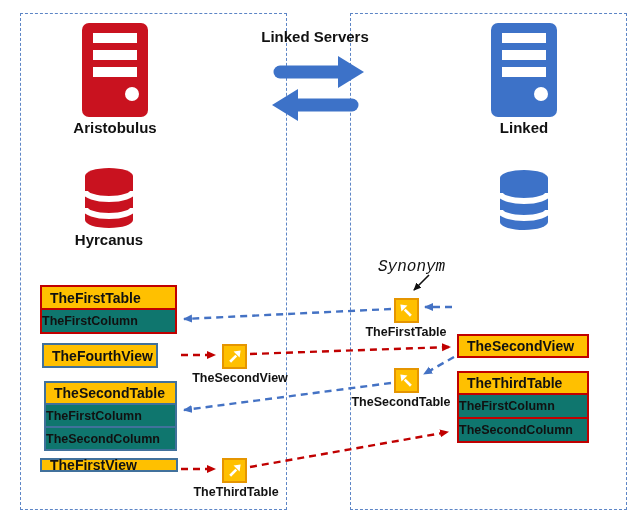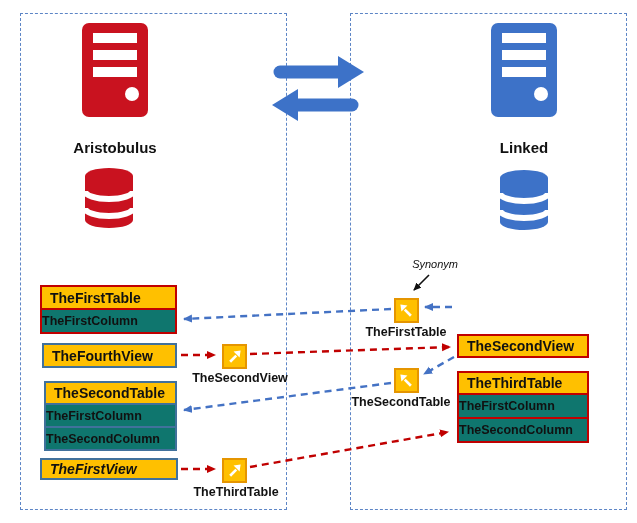--- a/index.html
+++ b/index.html
@@ -17,21 +17,20 @@
     border: 1px dashed #5c85c6;
     background: transparent;
   }
   .icon-label {
     position: absolute;
     text-align: center;
     font-weight: bold;
     font-size: 15px;
     color: #111111;
     line-height: 18px;
-    margin-top: 20px;
   }
   .entity-table {
     position: absolute;
     border: 2px solid;
     background: #ffe699;
   }
   .entity-table.red-border  { border-color: #c00000; }
   .entity-table.blue-border { border-color: #41719c; }
   .entity-header {
     background: #ffc000;
@@ -72,24 +71,25 @@
   }
   .linked-servers {
     position: absolute;
     left: 245px; top: 28px; width: 140px;
     text-align: center;
     font-weight: bold; font-size: 15px; color: #111111;
   }
   .synonym-note {
     position: absolute;
     left: 378px; top: 258px; width: 80px;
-    text-align: right;
+    text-align: left;
     font-style: italic;
-    font-size: 11px;
-    color: #111111;
+    font-size: 16px;
+    color: #111111;
+    font-family: Liberation Mono, monospace;
   }
   svg.overlay { position: absolute; left: 0; top: 0; pointer-events: none; }
 </style>
 </head>
 <body>
 
 <div id="stage">
 
   <div class="dashed-box" style="left:20px; top:13px; width:267px; height:497px;"></div>
   <div class="dashed-box" style="left:350px; top:13px; width:277px; height:497px;"></div>
@@ -105,59 +105,61 @@
   </div>
   <div class="icon-label" style="left:40px; top:119px; width:150px;">Aristobulus</div>
 
   <div class="abs" style="left:85px; top:168px;">
     <svg width="48" height="60" viewBox="0 0 48 60">
       <path d="M24 0 C10.7 0 0 3.6 0 8 L0 52 C0 56.4 10.7 60 24 60 C37.3 60 48 56.4 48 52 L48 8 C48 3.6 37.3 0 24 0 Z" fill="#c9121f"></path>
       <path d="M0 23 A 24 8 0 0 0 48 23" stroke="#ffffff" stroke-width="6" fill="none"></path>
       <path d="M0 40 A 24 8 0 0 0 48 40" stroke="#ffffff" stroke-width="6" fill="none"></path>
     </svg>
   </div>
+  <div class="icon-label" style="left:39px; top:231px; width:140px;">Hyrcanus</div>
 
   <div class="abs" style="left:491px; top:23px;">
     <svg width="66" height="94" viewBox="0 0 66 94">
       <rect x="0" y="0" width="66" height="94" rx="7" fill="#3d72c8"></rect>
       <rect x="11" y="10" width="44" height="10" fill="#ffffff"></rect>
       <rect x="11" y="27" width="44" height="10" fill="#ffffff"></rect>
       <rect x="11" y="44" width="44" height="10" fill="#ffffff"></rect>
       <circle cx="50" cy="71" r="7" fill="#ffffff"></circle>
     </svg>
   </div>
   <div class="icon-label" style="left:454px; top:119px; width:140px;">Linked</div>
 
   <div class="abs" style="left:500px; top:170px;">
     <svg width="48" height="60" viewBox="0 0 48 60">
       <path d="M24 0 C10.7 0 0 3.6 0 8 L0 52 C0 56.4 10.7 60 24 60 C37.3 60 48 56.4 48 52 L48 8 C48 3.6 37.3 0 24 0 Z" fill="#3d72c8"></path>
       <path d="M0 23 A 24 8 0 0 0 48 23" stroke="#ffffff" stroke-width="6" fill="none"></path>
       <path d="M0 40 A 24 8 0 0 0 48 40" stroke="#ffffff" stroke-width="6" fill="none"></path>
     </svg>
   </div>
 
+  <div class="linked-servers">Linked Servers</div>
 
   <div class="synonym-note">Synonym</div>
 
   <div class="entity-table red-border" style="left:40px; top:285px; width:137px;">
     <div class="entity-header">TheFirstTable</div>
     <div class="entity-row">TheFirstColumn</div>
   </div>
 
-  <div class="entity-table blue-border single" style="left:42px; top:343px; width:135px; height:25px;">
+  <div class="entity-table blue-border single" style="left:42px; top:343px; width:116px; height:25px;">
     <div class="entity-header">TheFourthView</div>
   </div>
 
   <div class="entity-table blue-border" style="left:44px; top:381px; width:133px;">
     <div class="entity-header" style="height:20px;">TheSecondTable</div>
     <div class="entity-row" style="height:23px;">TheFirstColumn</div>
     <div class="entity-row" style="height:23px;">TheSecondColumn</div>
   </div>
 
-  <div class="entity-table blue-border single" style="left:40px; top:458px; width:138px; height:22px;font-style:italic;">
+  <div class="entity-table blue-border single" style="left:40px; top:458px; width:138px; height:14px;">
     <div class="entity-header">TheFirstView</div>
   </div>
 
   <div class="syn-icon" style="left:222px; top:344px;">
     <svg width="21" height="21" viewBox="0 0 24 24">
       <line x1="7" y1="18" x2="14" y2="11" stroke="#ffffff" stroke-width="3"></line>
       <polygon points="19,5 17.8,13 10.9,6.2" fill="#ffffff"></polygon>
     </svg>
   </div>
   <div class="syn-label" style="left:175px; top:371px;">TheSecondView</div>

